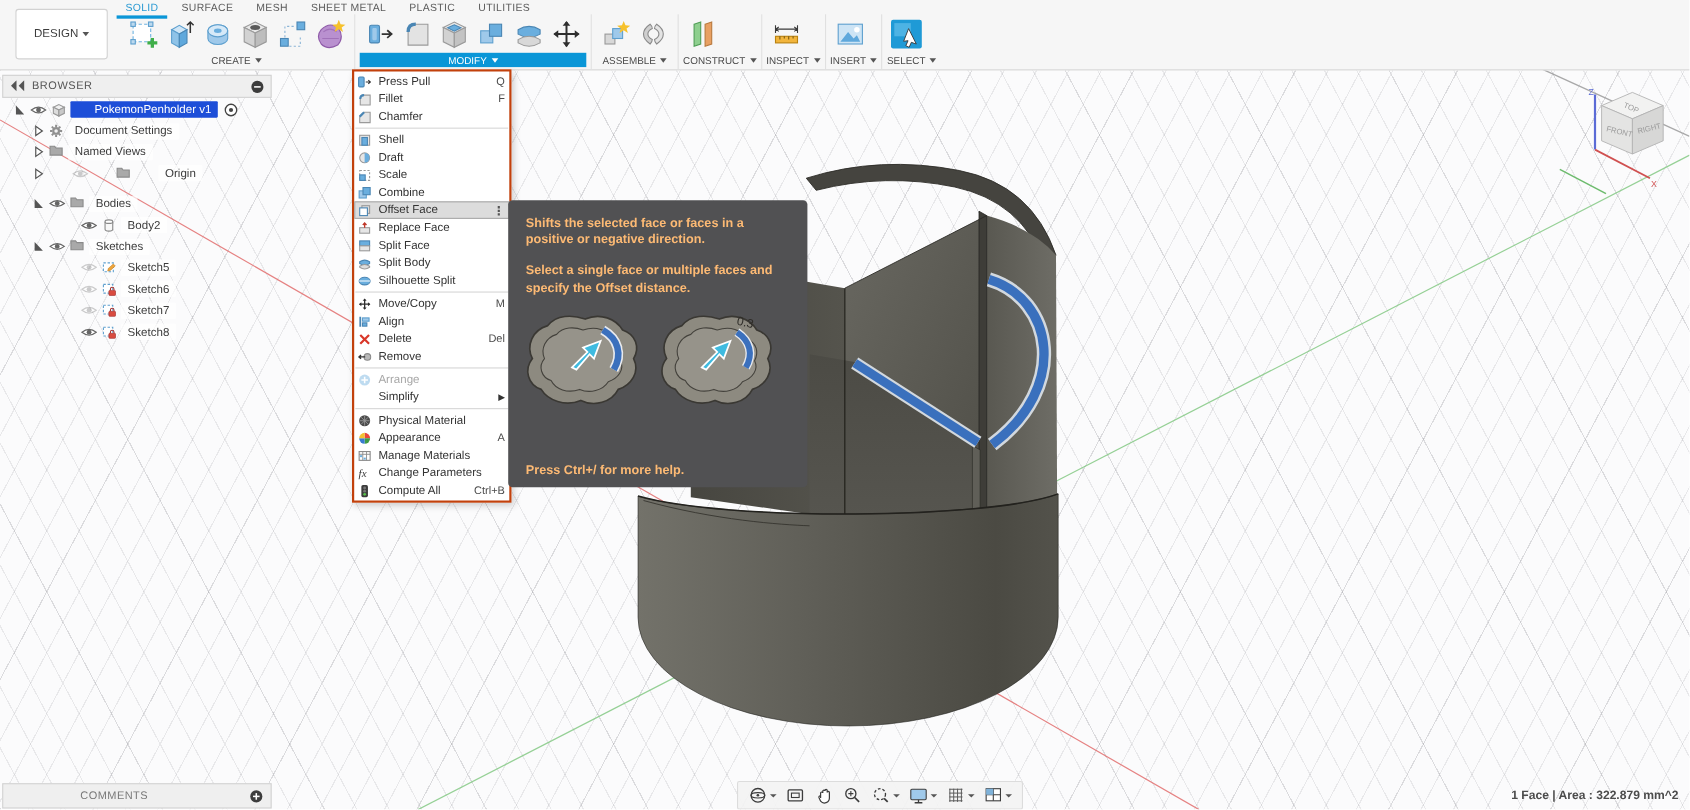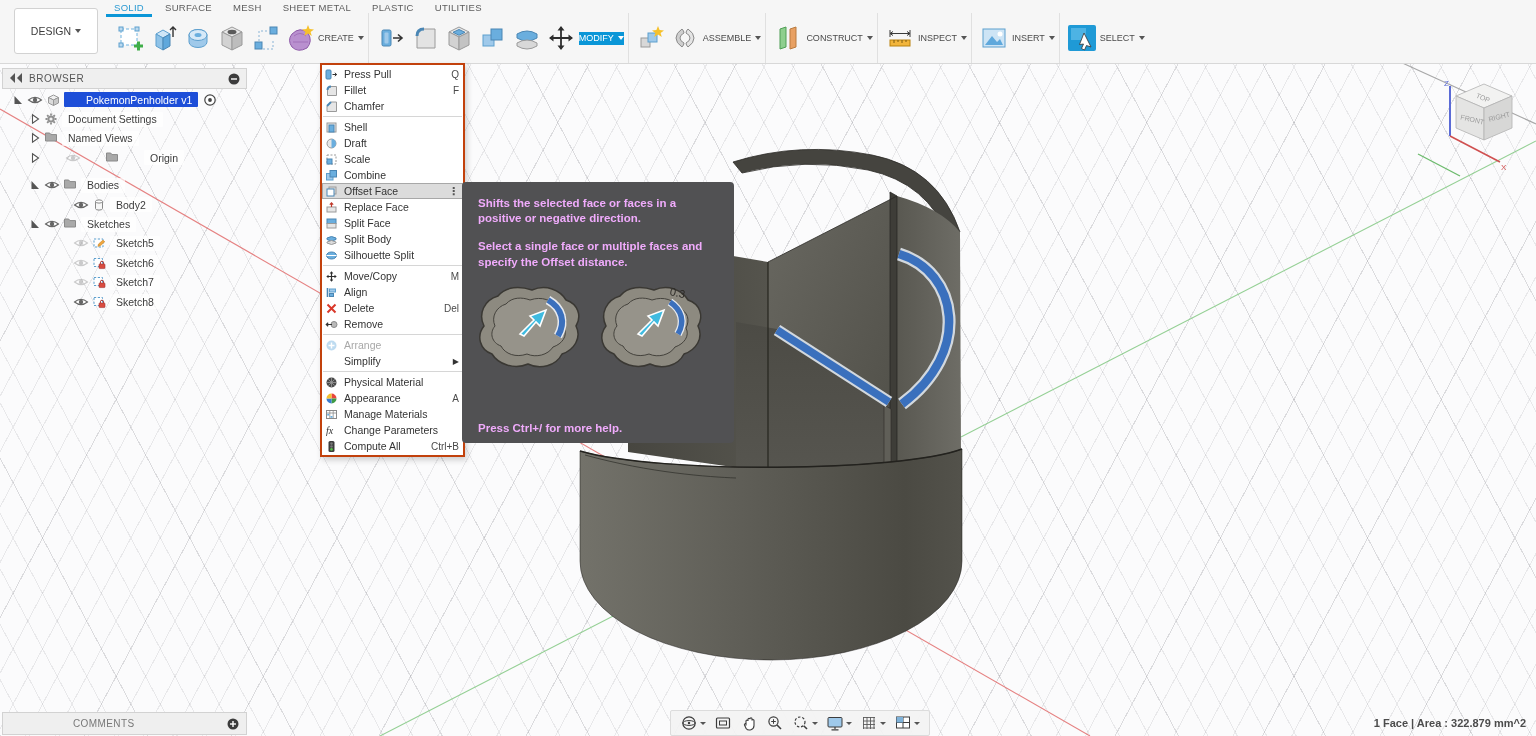--- a/index.html
+++ b/index.html
@@ -19,21 +19,21 @@
   #design-btn{position:absolute;left:14px;top:8px;width:82px;height:44px;background:#fff;
     border:1px solid #d2d2d2;border-radius:3px;display:flex;align-items:center;justify-content:center;
     font-size:10.5px;color:#3c3c3c;cursor:default;}
   .dcaret{width:0;height:0;border-left:3.5px solid transparent;border-right:3.5px solid transparent;
     border-top:4px solid #555;display:inline-block;margin-left:4px;}
   #tabs{position:absolute;left:112px;top:1px;display:flex;gap:17px;font-size:9.5px;color:#5c5c5c;letter-spacing:.3px;}
   .tab{position:relative;padding:1px 2px;white-space:nowrap;}
   .tab.active{color:#2a9ad3;}
   .tab.active::after{content:"";position:absolute;left:-6px;right:-6px;bottom:-3px;height:3px;background:var(--accent,#0a96d7);}
   #groups{position:absolute;left:108px;top:13px;display:flex;height:50px;}
-  .tgroup{display:flex;flex-direction:row;border-left:1px solid #e0e0e0;padding:0 4px;align-items:center;}
+  .tgroup{display:flex;flex-direction:column;border-left:1px solid #e0e0e0;padding:0 4px;}
   .tgroup:first-child{border-left:none;}
   .ticons{display:flex;align-items:center;gap:4px;height:35px;padding:0 3px;}
   .ticon{width:30px;height:30px;display:inline-block;}
   .ticon svg{width:30px;height:30px;}
   .tlabel{height:13px;display:flex;align-items:center;justify-content:center;font-size:9px;color:#4a4a4a;white-space:nowrap;}
   .tlabel.active{background:var(--accent,#0a96d7);color:#fff;}
   .tlabel.active .dcaret{border-top-color:#fff;}
   
   #modify-menu{position:absolute;left:320px;top:63px;width:141px;z-index:7;background:#fff;
     border:2px solid #c2410c;box-shadow:2px 3px 6px rgba(0,0,0,.18);padding:1px 0;}
@@ -43,21 +43,21 @@
   .mi.dis .mic{opacity:.4;}
   .mic{width:14px;height:13px;margin-right:5px;flex:none;}
   .mic svg{width:13px;height:13px;}
   .mil{white-space:nowrap;}
   .mis{margin-left:auto;padding-left:8px;color:#4a4a4a;font-size:10px;}
   .mis.arrow{font-size:8px;color:#333;}
   .mis.dots{font-weight:bold;color:#555;font-size:11px;}
   .msep{height:1px;background:#d6d6d6;margin:2px 1px;}
   
   #tooltip{position:absolute;left:462px;top:182px;width:272px;height:261px;background:#515153;
-    border-radius:4px;z-index:7;color:#f0abfc;padding:14px 14px 10px 16px;box-sizing:border-box;}
+    border-radius:4px;z-index:7;color:#fdba74;padding:14px 14px 10px 16px;box-sizing:border-box;}
   .tipp{font-size:11.5px;font-weight:bold;line-height:1.32;margin:0 0 13px 0;}
   #tip-img{position:absolute;left:10px;top:96px;}
   #tip-footer{position:absolute;left:16px;bottom:9px;font-size:11.5px;font-weight:bold;}
   
   #browser-header{position:absolute;left:2px;top:68px;width:243px;height:19px;background:#efefef;
     border:1px solid #d2d2d2;display:flex;align-items:center;z-index:5;font-size:10px;color:#555;letter-spacing:.5px;}
   #browser-header .hico{width:16px;height:12px;margin:0 4px 0 6px;}
   #browser-header .spacer{flex:1;}
   #browser-header .hbtn{width:14px;height:14px;margin-right:5px;}
   #browser-tree{position:absolute;left:2px;top:90px;width:270px;z-index:5;}

